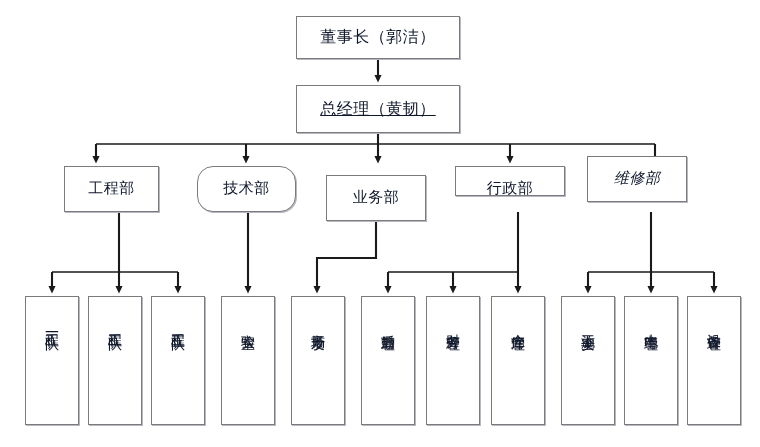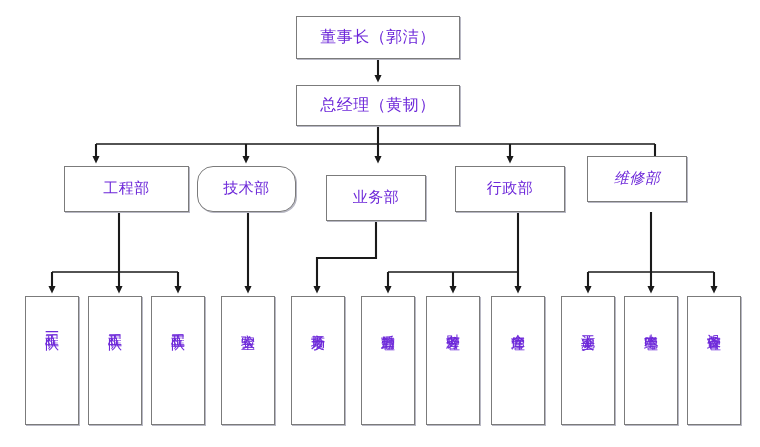--- a/index.html
+++ b/index.html
@@ -26,21 +26,21 @@
   }
   .node {
     position: absolute;
     box-sizing: border-box;
     background: #ffffff;
     border: 1px solid #7b7b7b;
     box-shadow: 1px 1px 0 0 #b8b8c4;
     display: flex;
     align-items: center;
     justify-content: center;
-    color: #6d28d9;
+    color: #0f172a;
     z-index: 2;
   }
   .node.exec {
     font-size: 16px;
     letter-spacing: 0.5px;
   }
   .node.dept {
     font-size: 15px;
     align-items: flex-start;
     padding-top: 12px;
@@ -100,33 +100,33 @@
       <path d="M588,272 L714,272" stroke-width="1.3"></path>
       <path d="M588,272 L588,287" marker-end="url(#arrow)"></path>
       <path d="M714,272 L714,287" marker-end="url(#arrow)"></path>
     </g>
   </svg>
 
   <div id="nodes">
       <div class="node exec" style="left: 296px; top: 16px; width: 164px; height: 43px;">
         <span>董事长（郭洁）</span>
       </div>
-      <div class="node exec" style="left: 296px; top: 85px; width: 164px; height: 41px;">
+      <div class="node exec" style="left: 296px; top: 85px; width: 164px; height: 48px; text-decoration: underline;">
         <span>总经理（黄韧）</span>
       </div>
-      <div class="node dept" style="left: 64px; top: 166px; width: 125px; height: 46px;">
+      <div class="node dept" style="left: 64px; top: 166px; width: 95px; height: 46px;">
         <span>工程部</span>
       </div>
       <div class="node dept" style="left: 197px; top: 166px; width: 99px; height: 46px; border-radius: 16px;">
         <span>技术部</span>
       </div>
       <div class="node dept" style="left: 326px; top: 166px; width: 100px; height: 46px; margin-top: 9px;">
         <span>业务部</span>
       </div>
-      <div class="node dept" style="left: 455px; top: 166px; width: 110px; height: 46px;">
+      <div class="node dept" style="left: 455px; top: 166px; width: 110px; height: 30px;">
         <span>行政部</span>
       </div>
       <div class="node dept" style="left: 587px; top: 156px; width: 100px; height: 46px; font-style: italic;">
         <span>维修部</span>
       </div>
       <div class="node leaf" style="left: 25px; top: 296px; width: 54px; height: 129px;">
         <span class="vlabel">工程一队</span>
       </div>
       <div class="node leaf" style="left: 88px; top: 296px; width: 54px; height: 129px;">
         <span class="vlabel">工程二队</span>

